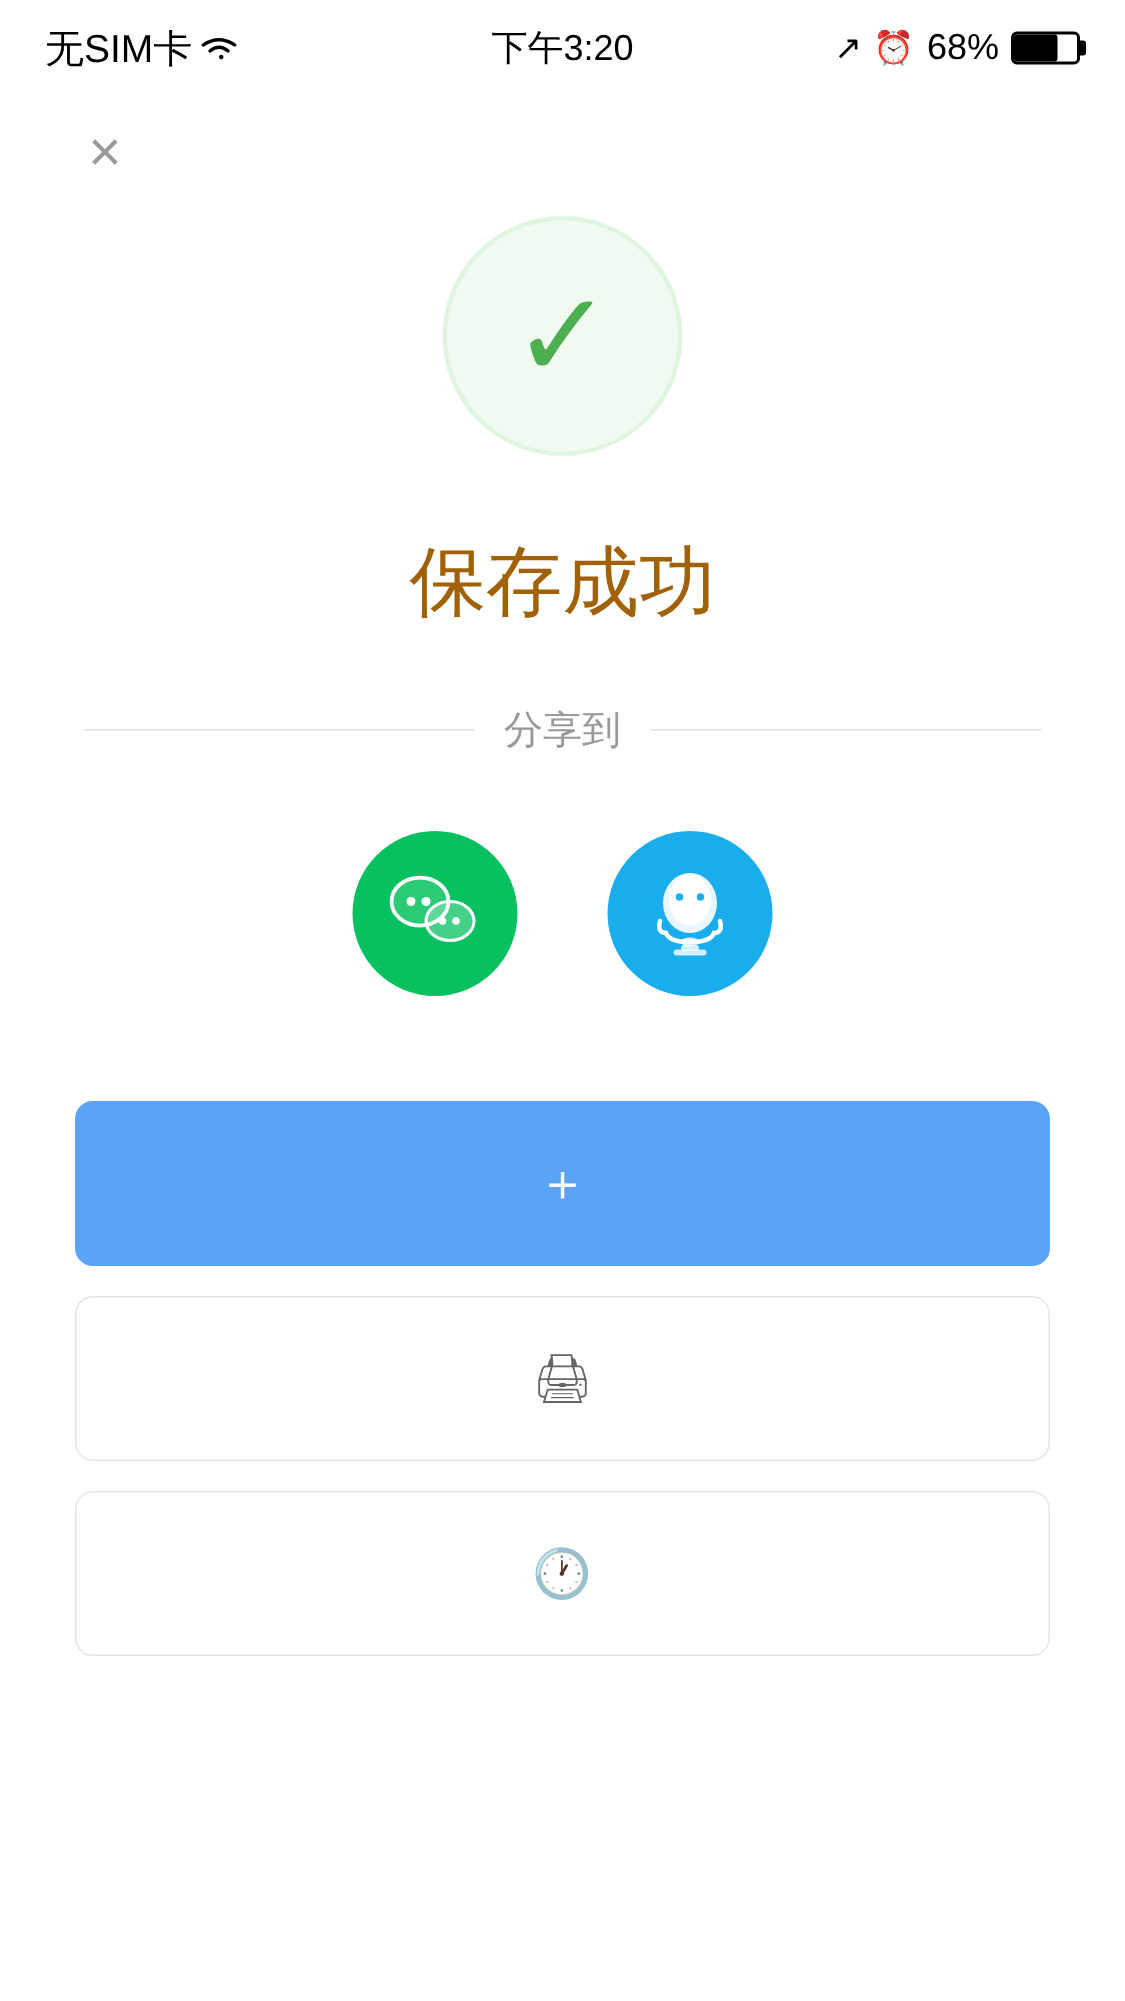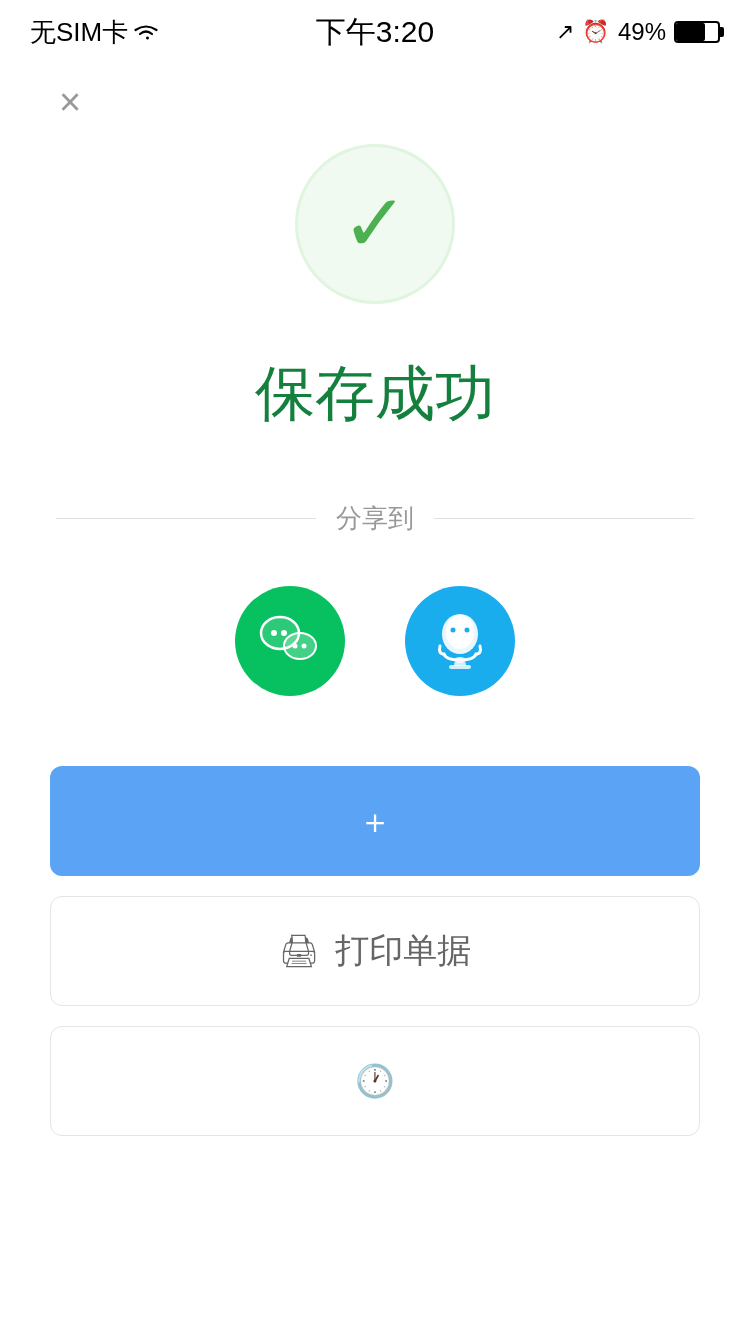--- a/index.html
+++ b/index.html
@@ -33,21 +33,21 @@
       color: #000;
     }
 
     .wifi-icon {
       display: inline-block;
       width: 28px;
       height: 20px;
     }
 
     .status-time {
-      font-size: 30px;
+      font-size: 24px;
       font-weight: 500;
       color: #000;
       position: absolute;
       left: 50%;
       transform: translateX(-50%);
     }
 
     .status-right {
       display: flex;
       align-items: center;
@@ -125,24 +125,24 @@
     }
 
     .checkmark {
       font-size: 80px;
       color: #4caf50;
       line-height: 1;
     }
 
     
     .success-title {
-      font-size: 60px;
-      color: #15803d;
+      font-size: 51px;
+      color: #a16207;
       font-weight: 400;
-      margin-bottom: 66px;
+      margin-bottom: 46px;
     }
 
     
     .share-section {
       width: 100%;
       display: flex;
       align-items: center;
       padding: 0 56px;
       margin-bottom: 50px;
     }
@@ -234,21 +234,21 @@
     <svg class="wifi-icon" viewBox="0 0 28 20" fill="none" xmlns="http://www.w3.org/2000/svg">
       <path d="M14 16 a1.5 1.5 0 1 1 0 0.01Z" fill="#000"></path>
       <path d="M8 12 Q14 7 20 12" stroke="#000" stroke-width="2.2" fill="none" stroke-linecap="round"></path>
       <path d="M3.5 8 Q14 1 24.5 8" stroke="#000" stroke-width="2.2" fill="none" stroke-linecap="round"></path>
     </svg>
   </div>
   <div class="status-time">下午3:20</div>
   <div class="status-right">
     <span style="font-size:22px;">↗</span>
     <span style="font-size:22px;">⏰</span>
-    <span>49%</span>
+    <span>68%</span>
     <div class="battery-icon">
       <div class="battery-fill"></div>
     </div>
   </div>
 </div>
 
 <div class="close-btn">
   <span class="close-btn-x">×</span>
 </div>
 
@@ -294,21 +294,20 @@
   </div>
 
   <div class="actions">
 
     <button class="action-btn btn-primary">
       <span class="btn-icon">＋</span>
     </button>
 
     <button class="action-btn btn-secondary">
       <span class="btn-icon" style="font-size:32px;">🖨</span>
-      <span style="font-size:34px;">打印单据</span>
     </button>
 
     <button class="action-btn btn-secondary">
       <span class="btn-icon" style="font-size:32px;">🕐</span>
     </button>
 
   </div>
 
 </div>
 

